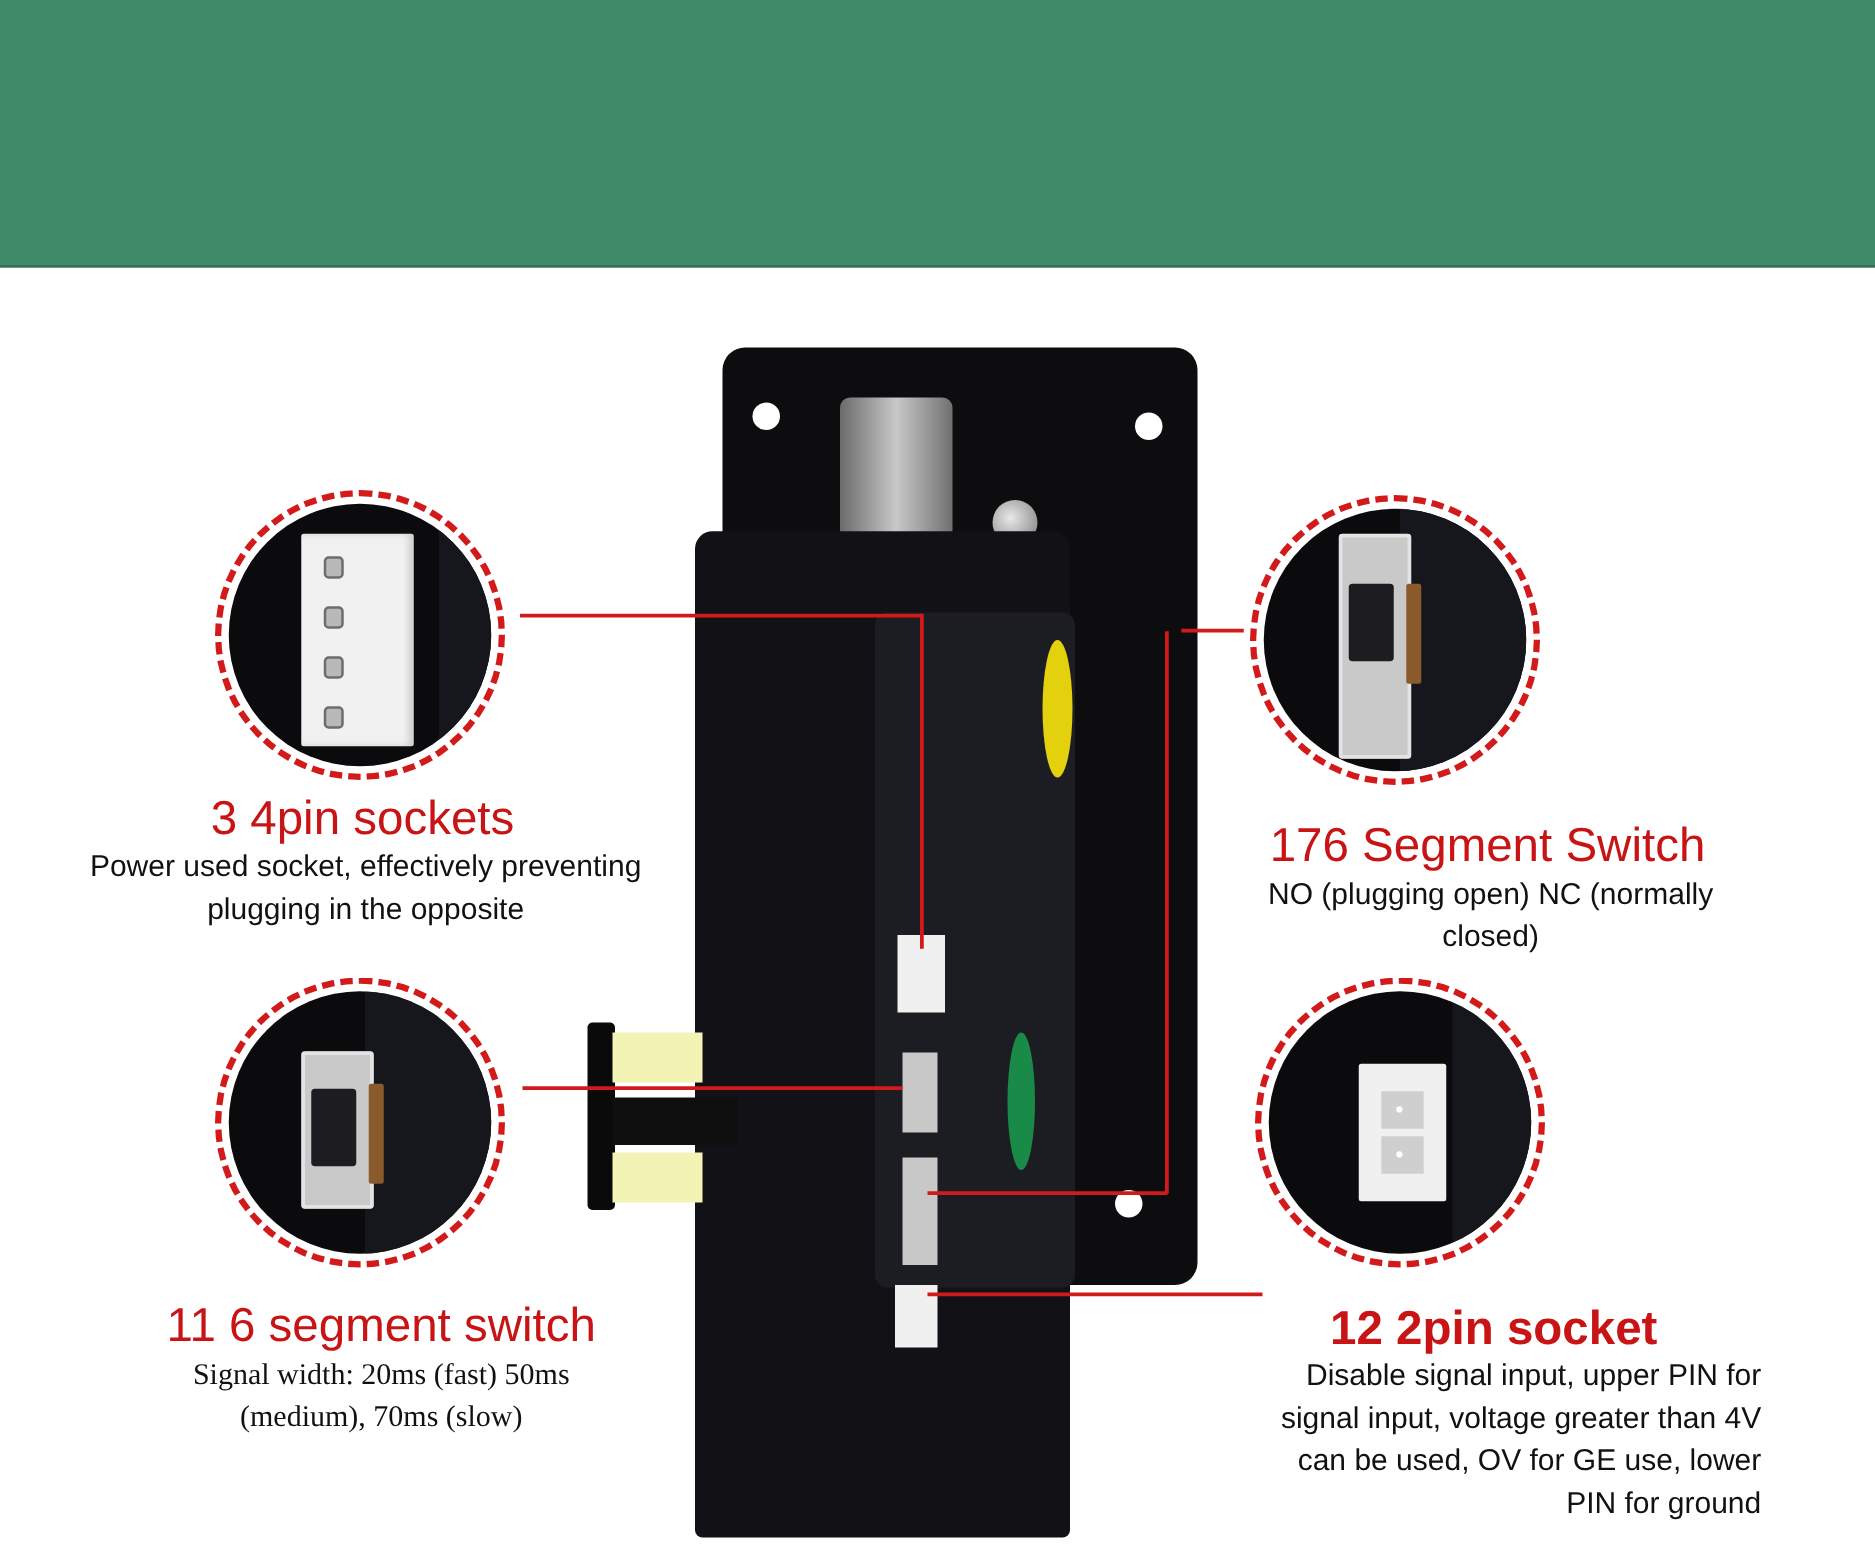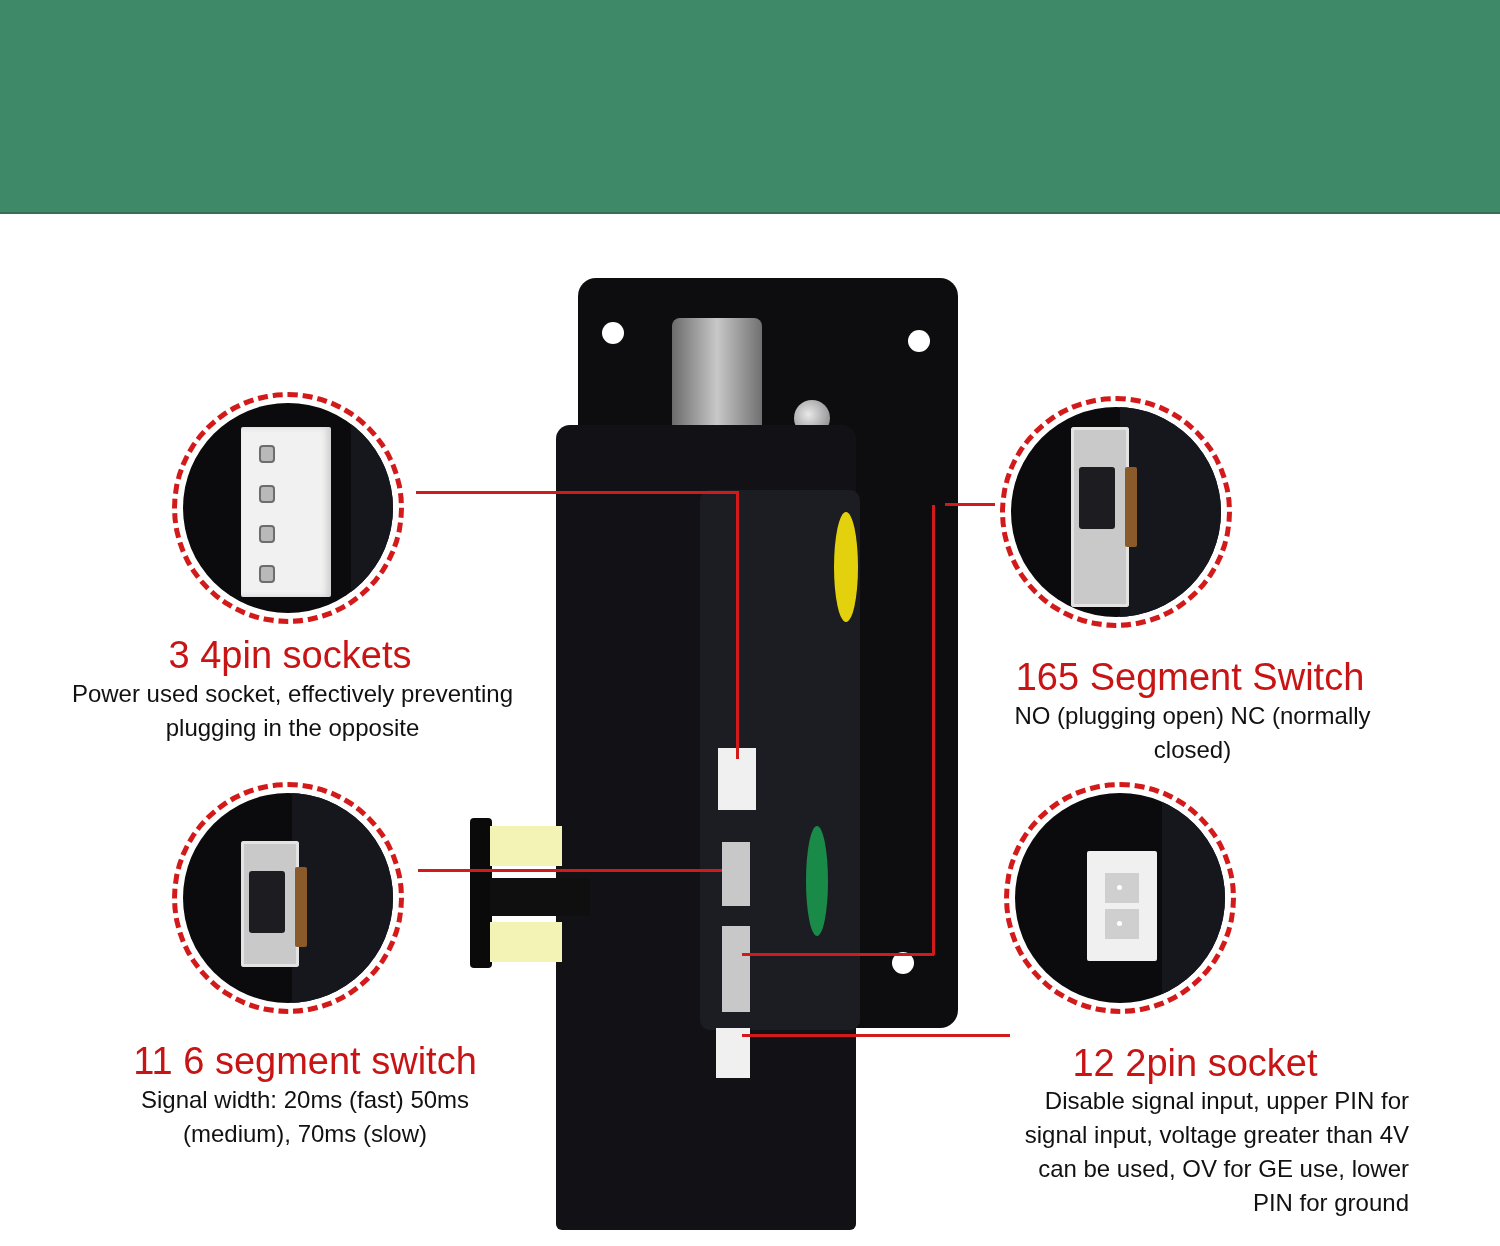--- a/index.html
+++ b/index.html
@@ -186,40 +186,40 @@
 
 <div class="callout" style="left:1000px;top:396px;">
   <div class="inner">
     <div class="split-right"></div>
     <div class="slide" style="left:60px;top:20px;height:180px;">
       <div class="knob" style="top:40px;"></div>
       <div class="amber" style="top:40px;"></div>
     </div>
   </div>
 </div>
-<div class="title" style="left:980px;width:420px;top:658px;">165 Segment Switch</div>
+<div class="title" style="left:980px;width:420px;top:658px;">176 Segment Switch</div>
 <div class="desc" style="left:985px;width:415px;top:699px;">NO (plugging open) NC (normally closed)</div>
 
 <div class="callout" style="left:172px;top:782px;">
   <div class="inner">
     <div class="split-right"></div>
     <div class="slide" style="left:58px;top:48px;height:126px;">
       <div class="knob" style="top:30px;"></div>
       <div class="amber" style="top:26px;"></div>
     </div>
   </div>
 </div>
 <div class="title" style="left:90px;width:430px;top:1042px;">11 6 segment switch</div>
-<div class="desc" style="left:110px;width:390px;top:1083px;">Signal width: 20ms (fast) 50ms (medium), 70ms (slow)</div>
+<div class="desc" style="left:110px;width:390px;top:1083px;font-family:Liberation Serif, serif;">Signal width: 20ms (fast) 50ms (medium), 70ms (slow)</div>
 
 <div class="callout" style="left:1004px;top:782px;">
   <div class="inner">
     <div class="split-right" style="width:30%;"></div>
     <div class="socket2">
       <div class="slot" style="top:22px;"></div>
       <div class="slot" style="top:58px;"></div>
       <div class="dot" style="top:34px;"></div>
       <div class="dot" style="top:70px;"></div>
     </div>
   </div>
 </div>
-<div class="title" style="left:990px;width:410px;top:1044px;">12 2pin socket</div>
+<div class="title" style="left:990px;width:410px;top:1044px;font-weight:bold;">12 2pin socket</div>
 <div class="desc" style="left:1004px;width:405px;top:1084px;text-align:right;">Disable signal input, upper PIN for signal input, voltage greater than 4V can be used, OV for GE use, lower PIN for ground</div>
 
 </body></html>

